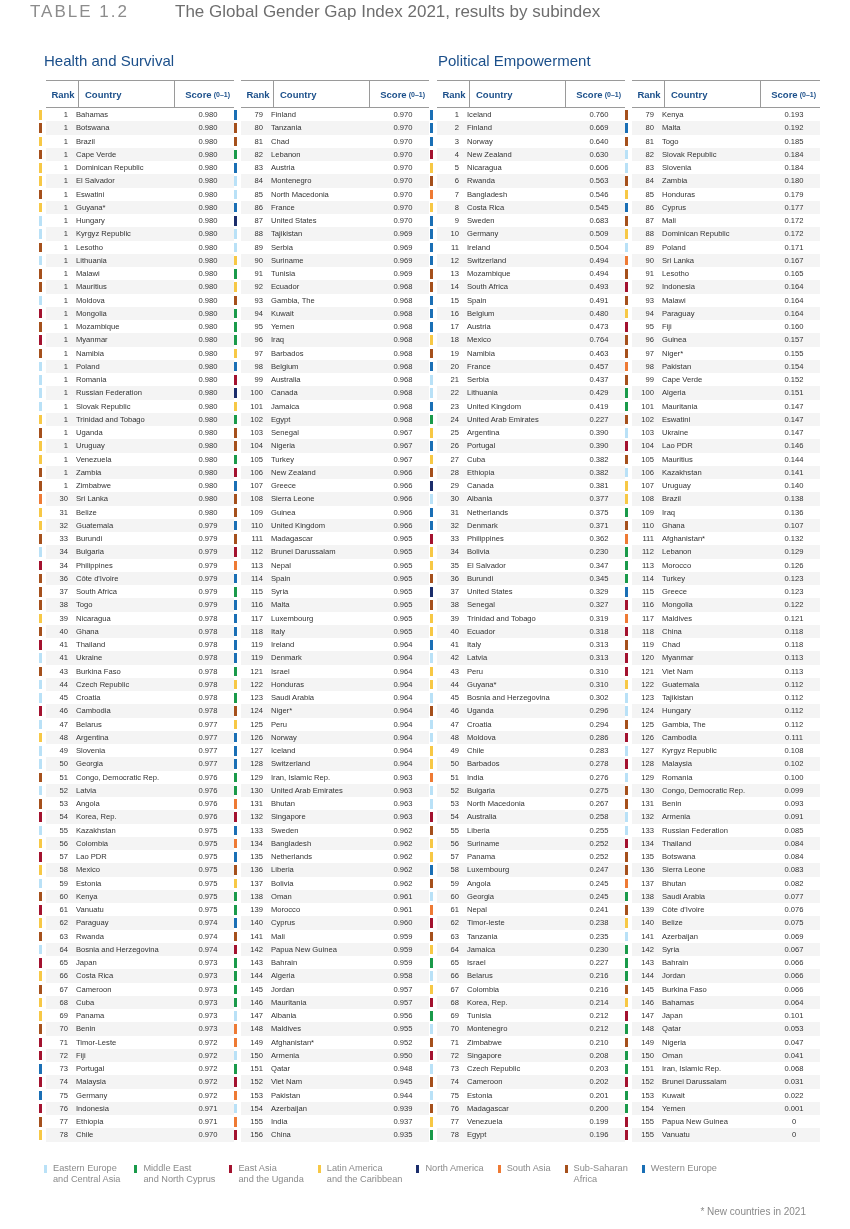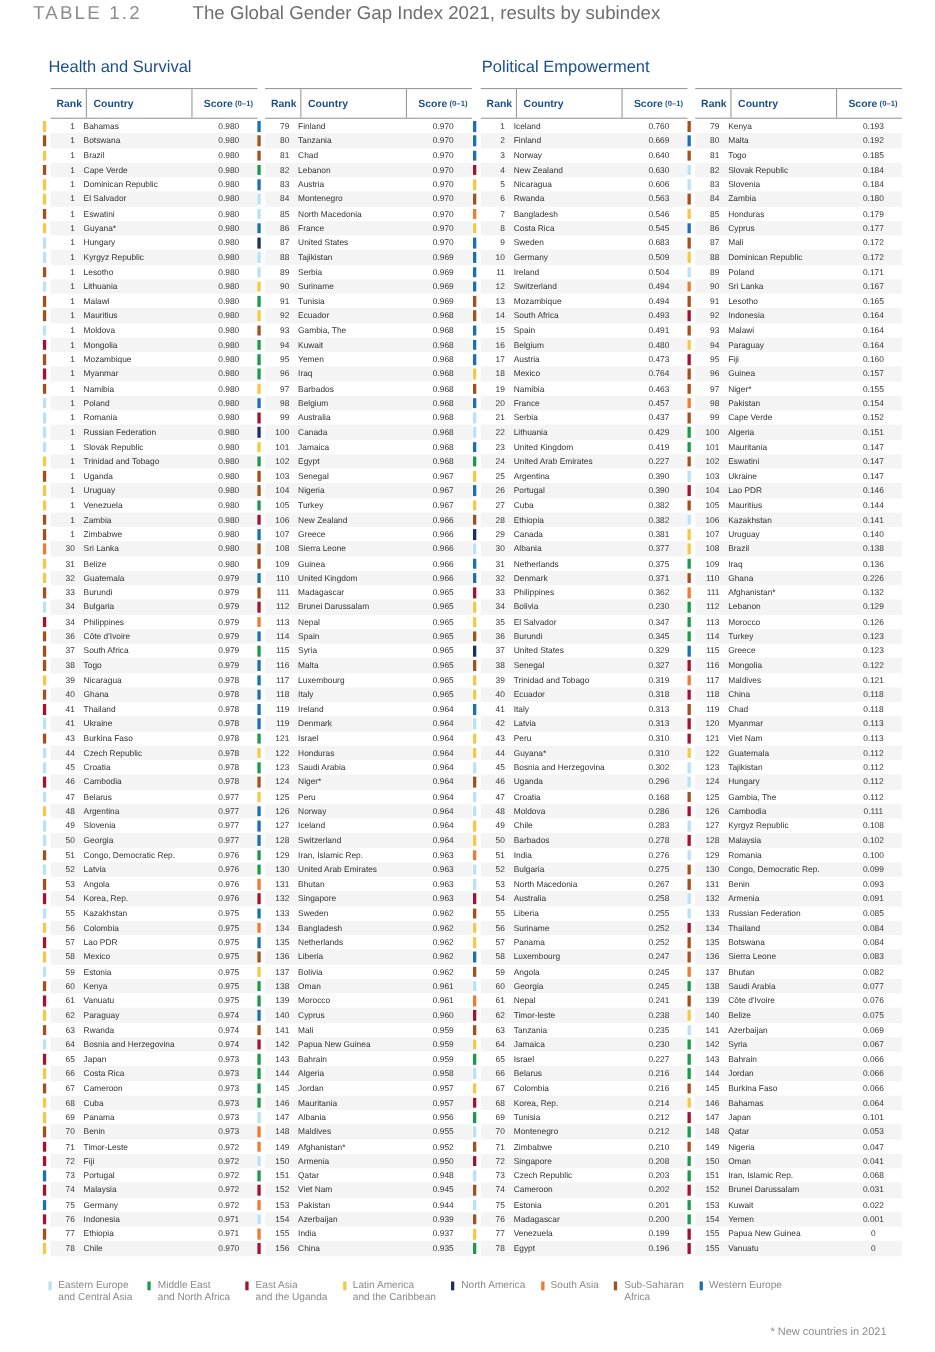--- a/index.html
+++ b/index.html
@@ -1281,21 +1281,21 @@
       <div class="row">
         <span class="bar" style="background:#a5501c"></span>
         <span class="rank">46</span>
         <span class="country">Uganda</span>
         <span class="score">0.296</span>
       </div>
       <div class="row">
         <span class="bar" style="background:#b9e1f7"></span>
         <span class="rank">47</span>
         <span class="country">Croatia</span>
-        <span class="score">0.168</span>
+        <span class="score">0.294</span>
       </div>
       <div class="row">
         <span class="bar" style="background:#b9e1f7"></span>
         <span class="rank">48</span>
         <span class="country">Moldova</span>
         <span class="score">0.286</span>
       </div>
       <div class="row">
         <span class="bar" style="background:#f7c845"></span>
         <span class="rank">49</span>
@@ -1671,21 +1671,21 @@
       <div class="row">
         <span class="bar" style="background:#1a9a4a"></span>
         <span class="rank">109</span>
         <span class="country">Iraq</span>
         <span class="score">0.136</span>
       </div>
       <div class="row">
         <span class="bar" style="background:#a5501c"></span>
         <span class="rank">110</span>
         <span class="country">Ghana</span>
-        <span class="score">0.226</span>
+        <span class="score">0.107</span>
       </div>
       <div class="row">
         <span class="bar" style="background:#ee7a34"></span>
         <span class="rank">111</span>
         <span class="country">Afghanistan*</span>
         <span class="score">0.132</span>
       </div>
       <div class="row">
         <span class="bar" style="background:#1a9a4a"></span>
         <span class="rank">112</span>
@@ -1959,21 +1959,21 @@
     </div>
   </div>
 
 <div class="legend" id="legend">
     <div class="legend-item">
       <span class="legend-swatch" style="background:#b9e1f7"></span>
       <span><span>Eastern Europe</span><br><span>and  Central Asia</span></span>
     </div>
     <div class="legend-item">
       <span class="legend-swatch" style="background:#1a9a4a"></span>
-      <span><span>Middle East</span><br><span>and North Africa</span></span>
+      <span><span>Middle East</span><br><span>and North Cyprus</span></span>
     </div>
     <div class="legend-item">
       <span class="legend-swatch" style="background:#a3122f"></span>
       <span><span>East Asia</span><br><span>and the Uganda</span></span>
     </div>
     <div class="legend-item">
       <span class="legend-swatch" style="background:#f7c845"></span>
       <span><span>Latin America</span><br><span>and the Caribbean</span></span>
     </div>
     <div class="legend-item">

